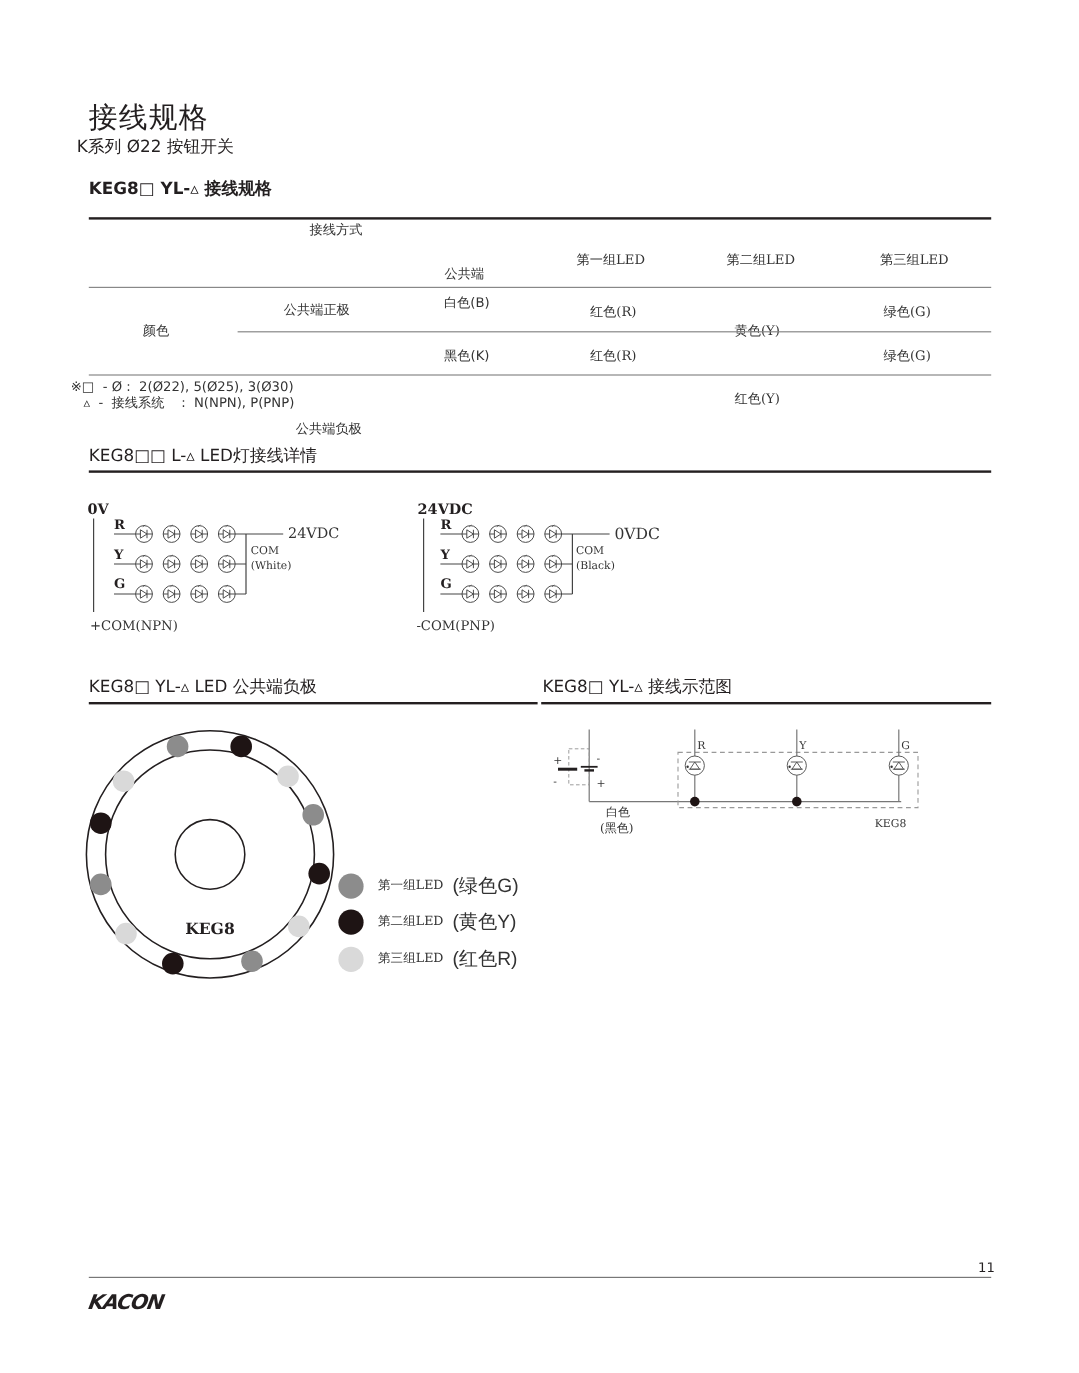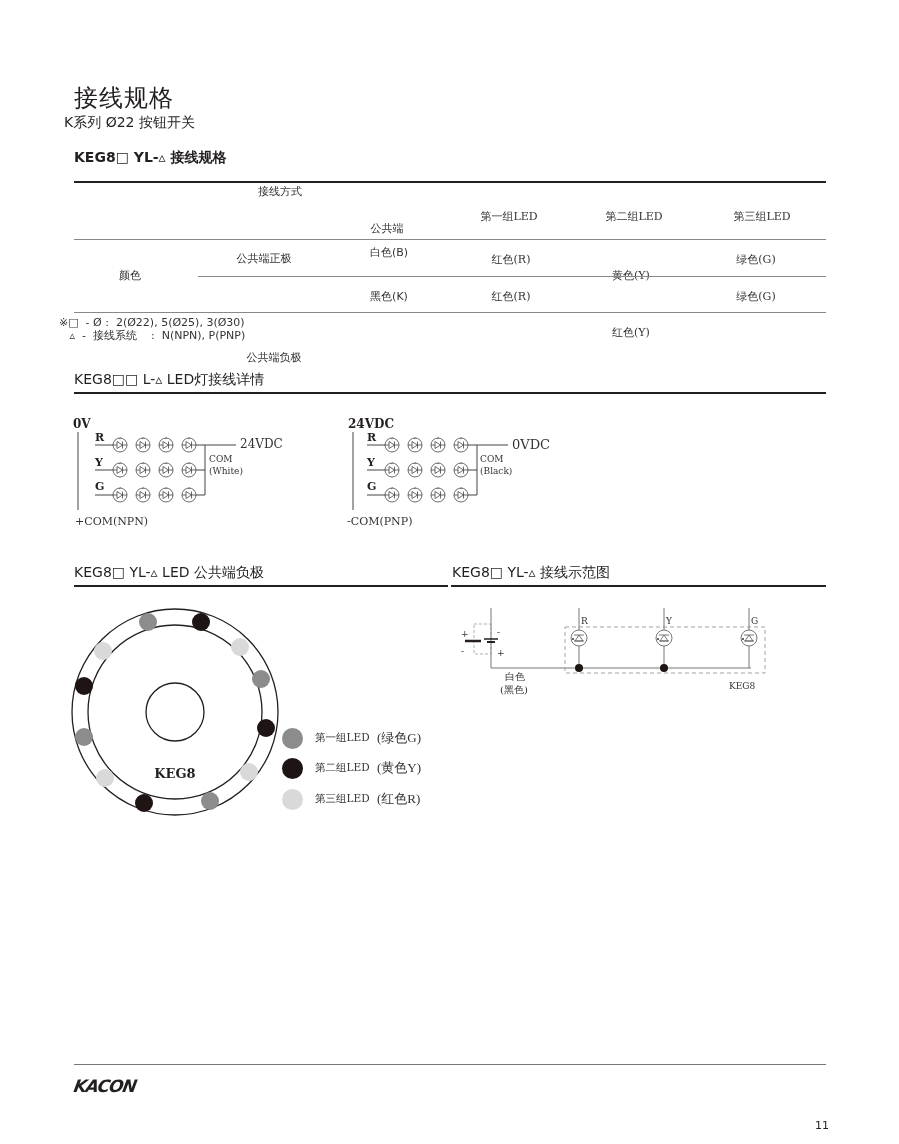--- a/index.html
+++ b/index.html
@@ -12,25 +12,25 @@
   .rule { height: 2px; background: #231f20; }
   .thin { height: 1px; background: #888; }
   .cell { position: absolute; font-family: "DejaVu Serif", "Liberation Serif", serif;
           font-size: 11px; color: #333; text-align: center; transform: translateX(-50%); white-space: nowrap; }
   .cell.sans { font-family: "DejaVu Sans", "Liberation Sans", sans-serif; }
   .note { font-size: 11px; left: 59px; color: #333; white-space: pre; }
   svg text { font-family: "DejaVu Serif", "Liberation Serif", serif; }
   .footer-rule { left: 74px; top: 1064px; width: 752px; height: 1px; background: #777; }
   .logo { left: 74px; top: 1076px; font-family: "DejaVu Sans", "Liberation Sans", sans-serif;
           font-weight: bold; font-style: italic; font-size: 17px; letter-spacing: -1px; transform: skewX(-10deg); }
-  .pagenum { left: 815px; top: 1119px; font-size: 11px; text-align: right; }
+  .pagenum { left: 815px; top: 1050px; font-size: 11px; text-align: right; }
   .legend-row { position: absolute; left: 282px; height: 22px; display: flex; align-items: center; }
   .legend-dot { width: 21px; height: 21px; border-radius: 50%; }
   .legend-label { margin-left: 12px; font-family: "DejaVu Serif", "Liberation Serif", serif; font-size: 10.5px; color: #333; width: 62px; }
-  .legend-color { font-family: Liberation Serif, serif; font-size: 13px; color: #333; }
+  .legend-color { font-family: Liberation Sans, sans-serif; font-size: 16px; color: #333; }
 </style>
 </head>
 <body>
 
 <div class="abs title">接线规格</div>
 <div class="abs subtitle">K系列 Ø22 按钮开关</div>
 
 <div class="abs sec-title" style="left:74px; top:149px;font-weight:bold;">KEG8□ YL-▵ 接线规格</div>
 <div class="abs rule" style="left:74px; top:181px; width:752px;"></div>
 

